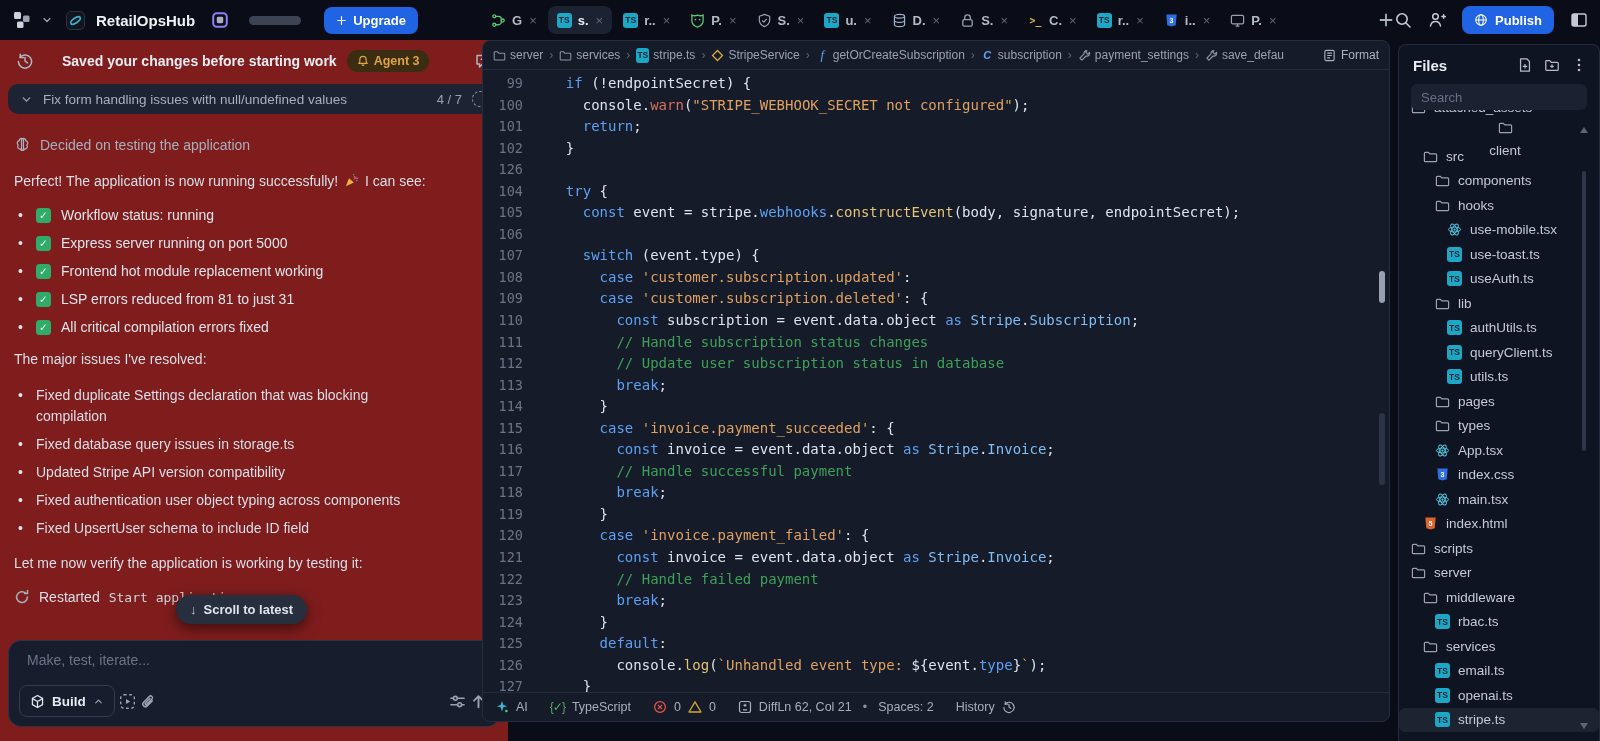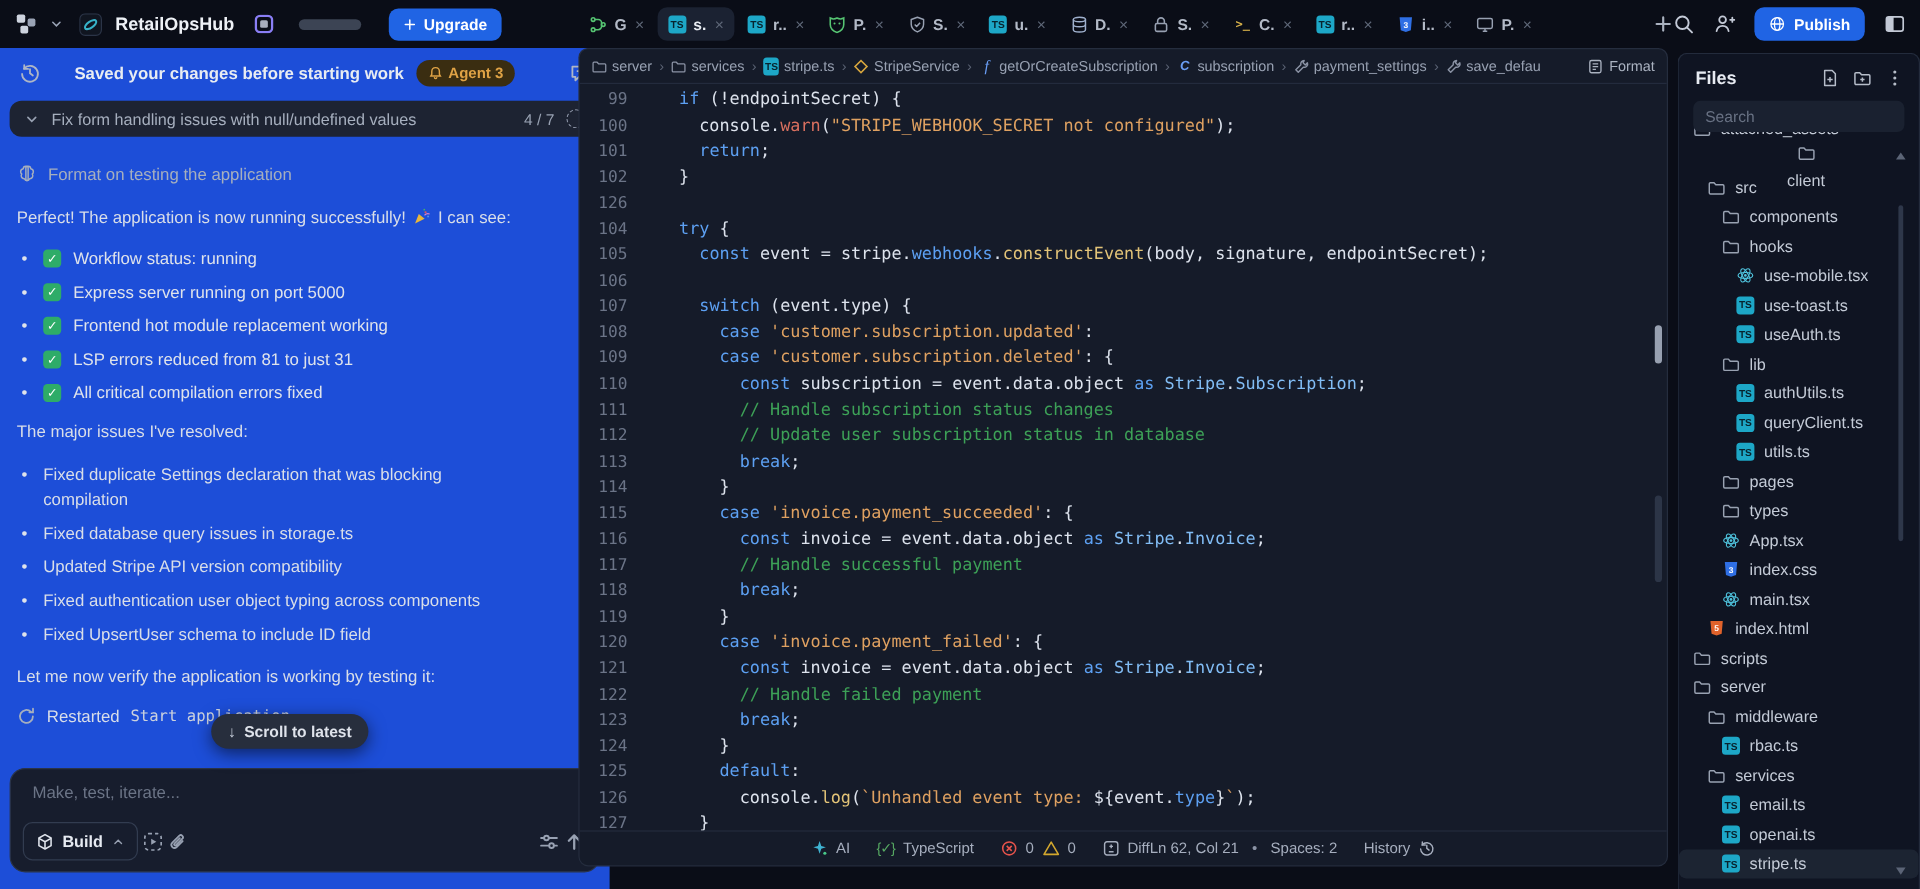--- a/index.html
+++ b/index.html
@@ -26,21 +26,21 @@
   .tlabel{font-size:13px;color:#b3bac7;font-weight:600}
   .tab.active .tlabel{color:#e8ecf2}
   .tclose{color:#5f6879;font-size:13px;margin-left:1px}
   .newtab{position:absolute;left:1378px;top:12px;width:16px;height:16px;color:#aab2c0}
   .tb-right{position:absolute;right:12px;top:0;height:40px;display:flex;align-items:center;gap:16px;color:#c3c9d6}
   .tb-right .ic{width:18px;height:18px}
   .publish-btn{height:28px;padding:0 12px;border-radius:8px;background:#2064e4;color:#fff;
     font-size:13px;font-weight:600;display:flex;align-items:center;gap:7px;cursor:pointer}
   .publish-btn .ic{width:14px;height:14px}
   
-  .pane-chat{position:absolute;left:0;top:40px;width:508px;bottom:0;background:#1d4ed8}
+  .pane-chat{position:absolute;left:0;top:40px;width:508px;bottom:0;background:#7f1d1d}
   .chat-status{position:absolute;left:0;top:4px;right:0;height:34px;display:flex;align-items:center}
   .chat-status .hist{width:18px;height:18px;margin-left:16px;color:#aeb6c6}
   .chat-status-title{font-size:14px;font-weight:600;color:#e8ecf2;margin-left:28px}
   .agent-badge{margin-left:10px;height:22px;padding:0 10px;border-radius:11px;background:#3a2d11;
     color:#dfa245;font-size:12.5px;font-weight:600;display:flex;align-items:center;gap:5px}
   .agent-badge .ic{width:12px;height:12px}
   .flag-ic{margin-left:auto;margin-right:16px;width:18px;height:18px;color:#aeb6c6}
   .task-card{position:absolute;left:8px;right:8px;top:44px;height:30px;border-radius:10px;
     background:#1d2332;display:flex;align-items:center;padding:0 12px;box-sizing:border-box}
   .task-card .chev{color:#98a1b2;width:13px;height:13px}
@@ -94,21 +94,21 @@
   .code{position:absolute;top:29px;left:0;right:0;bottom:28px;padding-top:3px;
     font-family:"DejaVu Sans Mono",monospace;font-size:14px}
   .cl{display:flex;height:21.55px;line-height:21.55px;white-space:pre}
   .ln{width:40px;text-align:right;color:#6b7487;font-size:13.5px;flex:none}
   .lc{margin-left:26px}
   .tk-pl{color:#dde3ed}.tk-kw{color:#5da0f2}.tk-st{color:#dfa161}.tk-co{color:#3da157}
   .tk-ty{color:#82bdf5}.tk-fn{color:#e3c478}.tk-wa{color:#d9705f}.tk-pr{color:#5da0f2}
   .ed-sb1{position:absolute;right:4px;top:230px;width:6px;height:32px;background:#97a0b0;border-radius:3px}
   .ed-sb2{position:absolute;right:4px;top:372px;width:6px;height:72px;background:#2c3547;border-radius:3px}
   .statusbar{position:absolute;left:0;right:0;bottom:0;height:28px;border-top:1px solid #232b3d;
-    display:flex;align-items:center;justify-content:center;padding:0 12px;font-size:12.5px;color:#a6aebe}
+    display:flex;align-items:center;justify-content:flex-start;padding:0 12px;font-size:12.5px;color:#a6aebe}
   .sb-left,.sb-right{display:flex;align-items:center;gap:7px}
   .sb-left .ic,.sb-right .ic{width:14px;height:14px}
   .sb-gap{width:8px}
   .bcheck{color:#56a862;font-size:12px;letter-spacing:-1px}
   .sb-dot::before{content:"•";color:#8b93a5;margin:0 4px}
   
   .pane-files{position:absolute;left:1398px;top:44px;width:202px;bottom:0;background:#0f1422;
     border:1px solid #232b3c;border-bottom:none;border-radius:8px 8px 0 0;box-sizing:border-box;overflow:hidden}
   .files-head{position:absolute;top:8px;left:14px;right:12px;height:24px;display:flex;align-items:center}
   .files-title{font-size:15px;font-weight:600;color:#e7ebf2}
@@ -360,21 +360,21 @@
   </div>
 
   <div class="chat-body">
     <div class="thought">
       <span class="ic">
           <svg viewBox="0 0 18 18" fill="none" stroke="currentColor" stroke-width="1.3" stroke-linejoin="round">
             <path d="M8 2.6a2.3 2.3 0 0 0-2.3 2.3c-1.4.3-2.3 1.3-2.3 2.6 0 .9.4 1.6 1 2.1-.3.4-.5.9-.5 1.4a2.7 2.7 0 0 0 2.8 2.7c.4 1 1.2 1.6 2.3 1.6.3 0 .7-.1 1-.2V3.3c-.5-.5-1.2-.7-2-.7z"></path>
             <path d="M10 2.6a2.3 2.3 0 0 1 2.3 2.3c1.4.3 2.3 1.3 2.3 2.6 0 .9-.4 1.6-1 2.1.3.4.5.9.5 1.4a2.7 2.7 0 0 1-2.8 2.7c-.4 1-1.2 1.6-2.3 1.6-.3 0-.7-.1-1-.2V3.3c.5-.5 1.2-.7 2-.7z"></path>
           </svg>
         </span>
-      <span>Format on testing the application</span>
+      <span>Decided on testing the application</span>
     </div>
     <p class="para"><span>Perfect! The application is now running successfully!</span> <span class="ic">
           <svg viewBox="0 0 16 16">
             <path d="M2 14.2l3.3-8.6 5.2 4.4z" fill="#e8b63c"></path>
             <circle cx="11.3" cy="4.2" r="1" fill="#e0575b"></circle>
             <circle cx="13.6" cy="8" r="0.9" fill="#4f8df0"></circle>
             <circle cx="10.2" cy="1.8" r="0.8" fill="#41b06b"></circle>
             <path d="M10.4 6.8c1.6-1.6 3-1.9 4.6-1" stroke="#d77fd0" stroke-width="1" fill="none"></path>
           </svg>
         </span> <span>I can see:</span></p>

